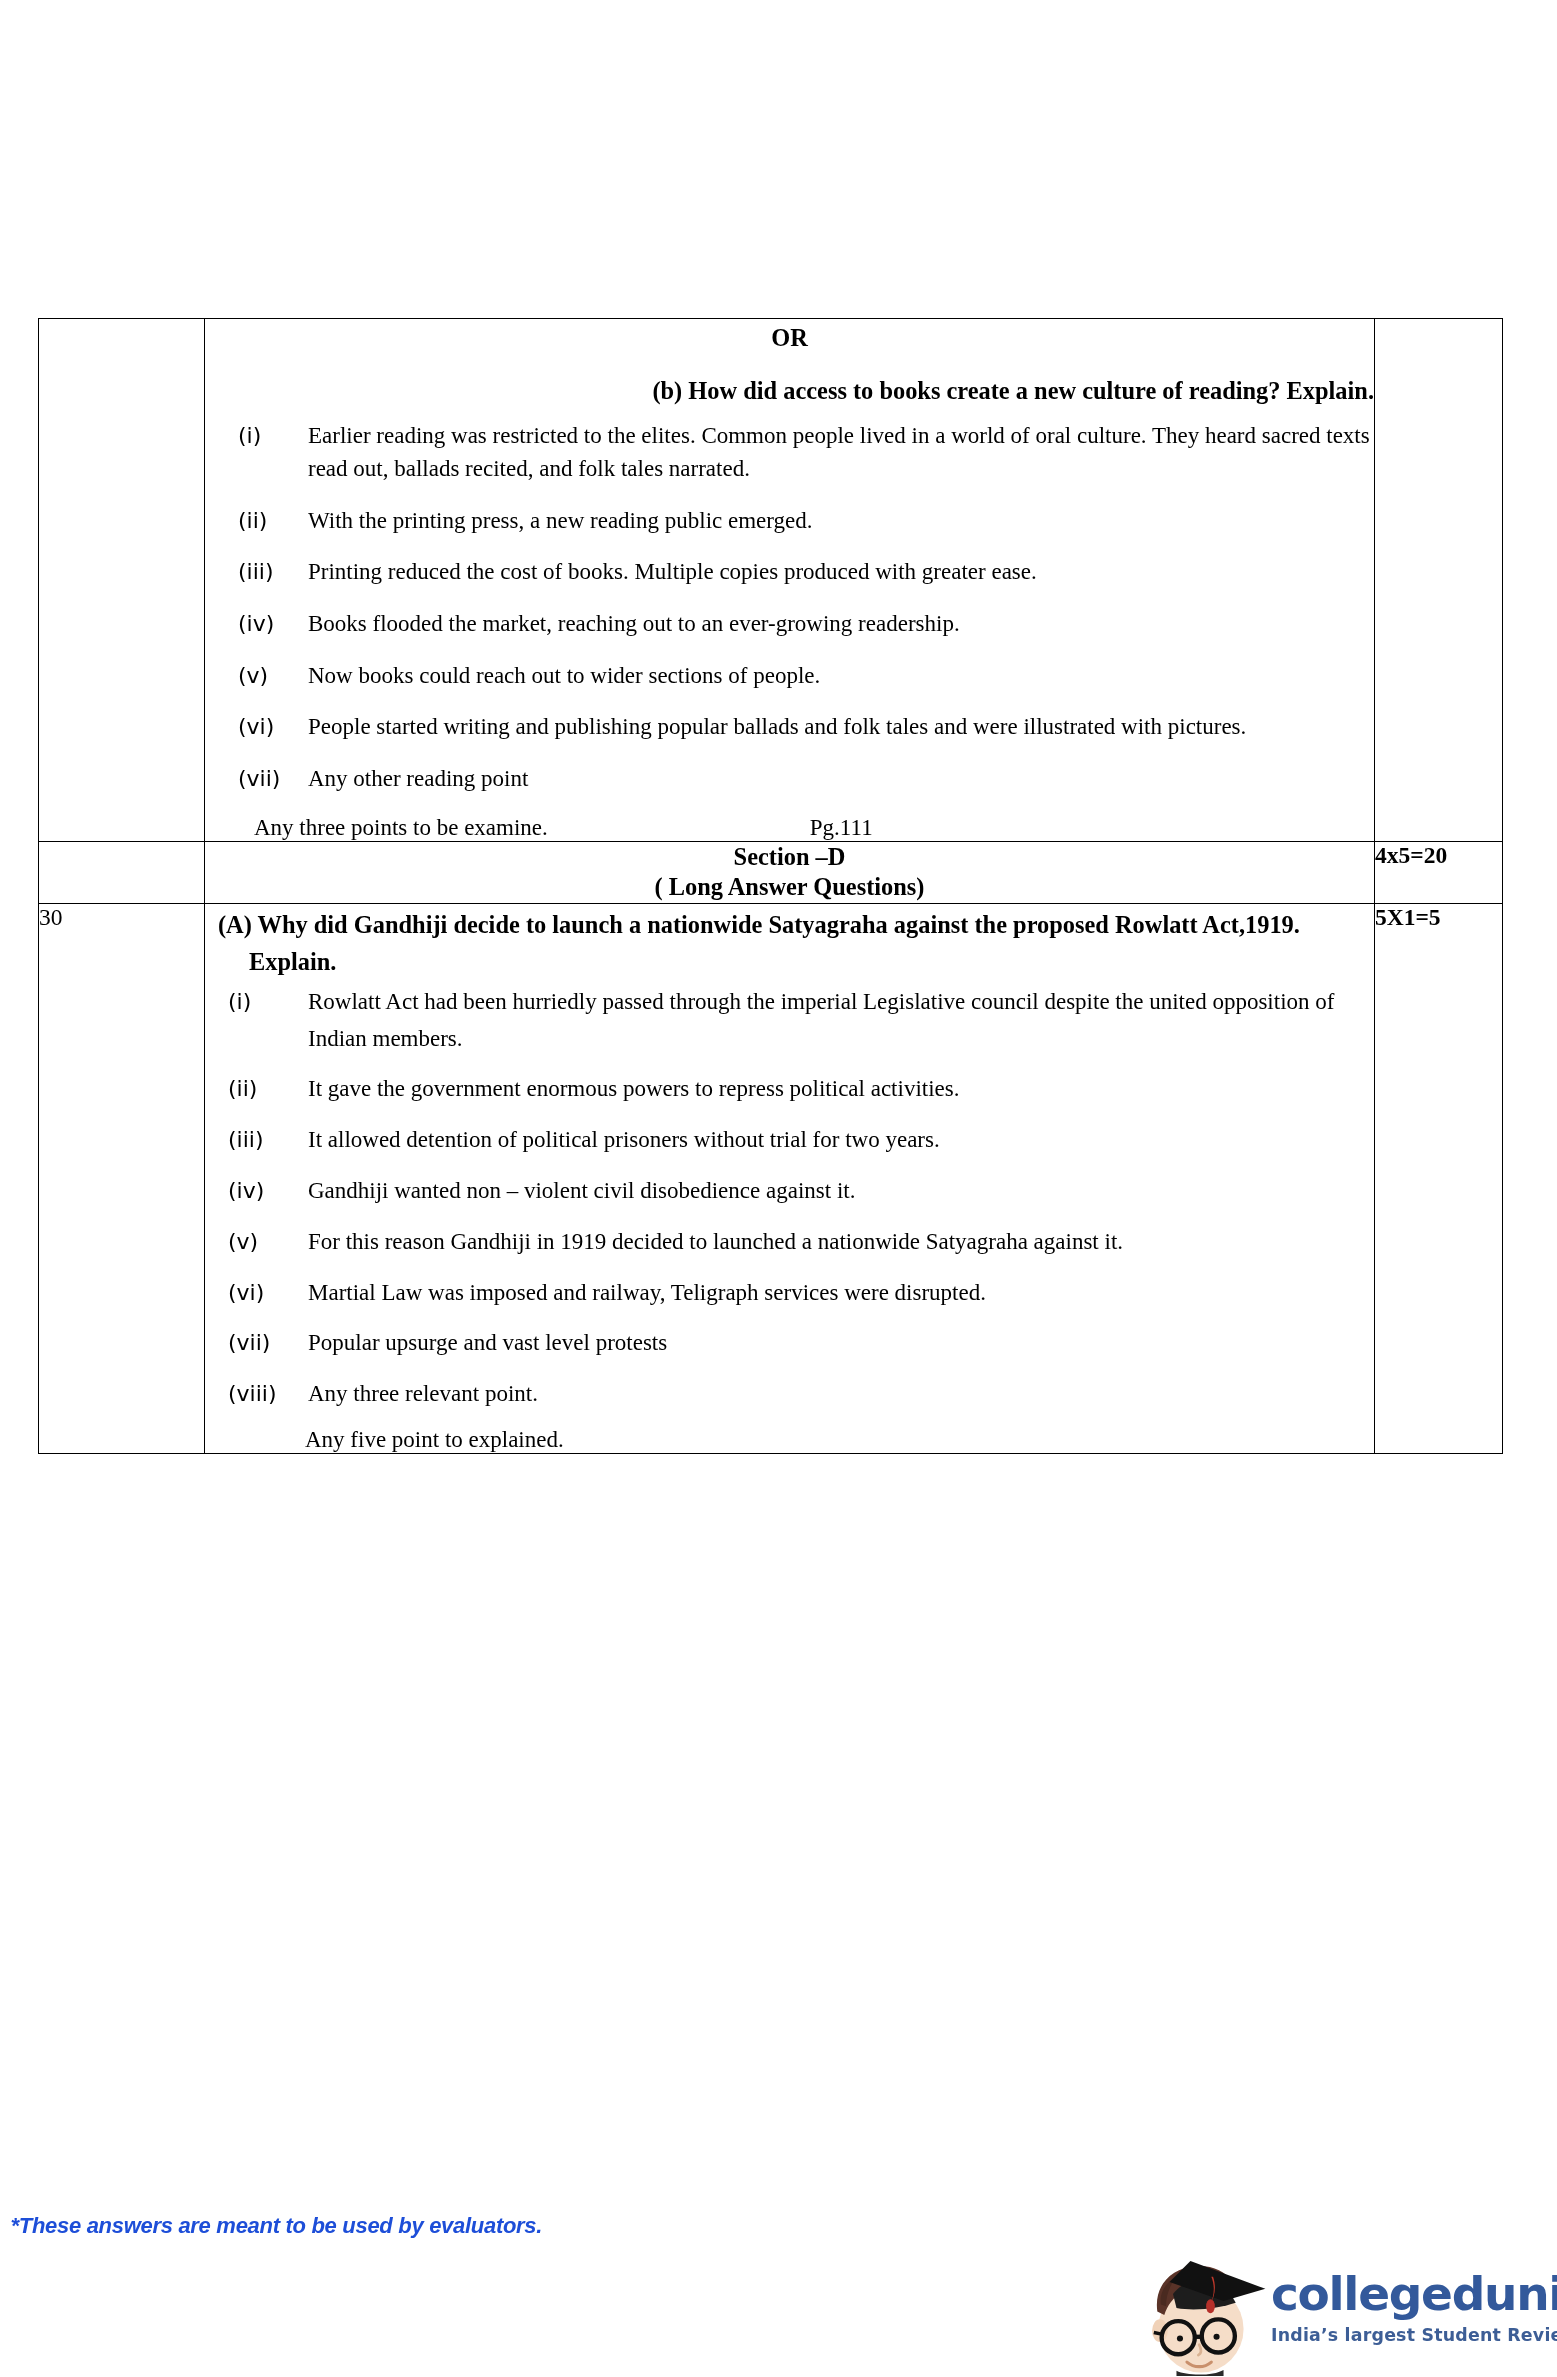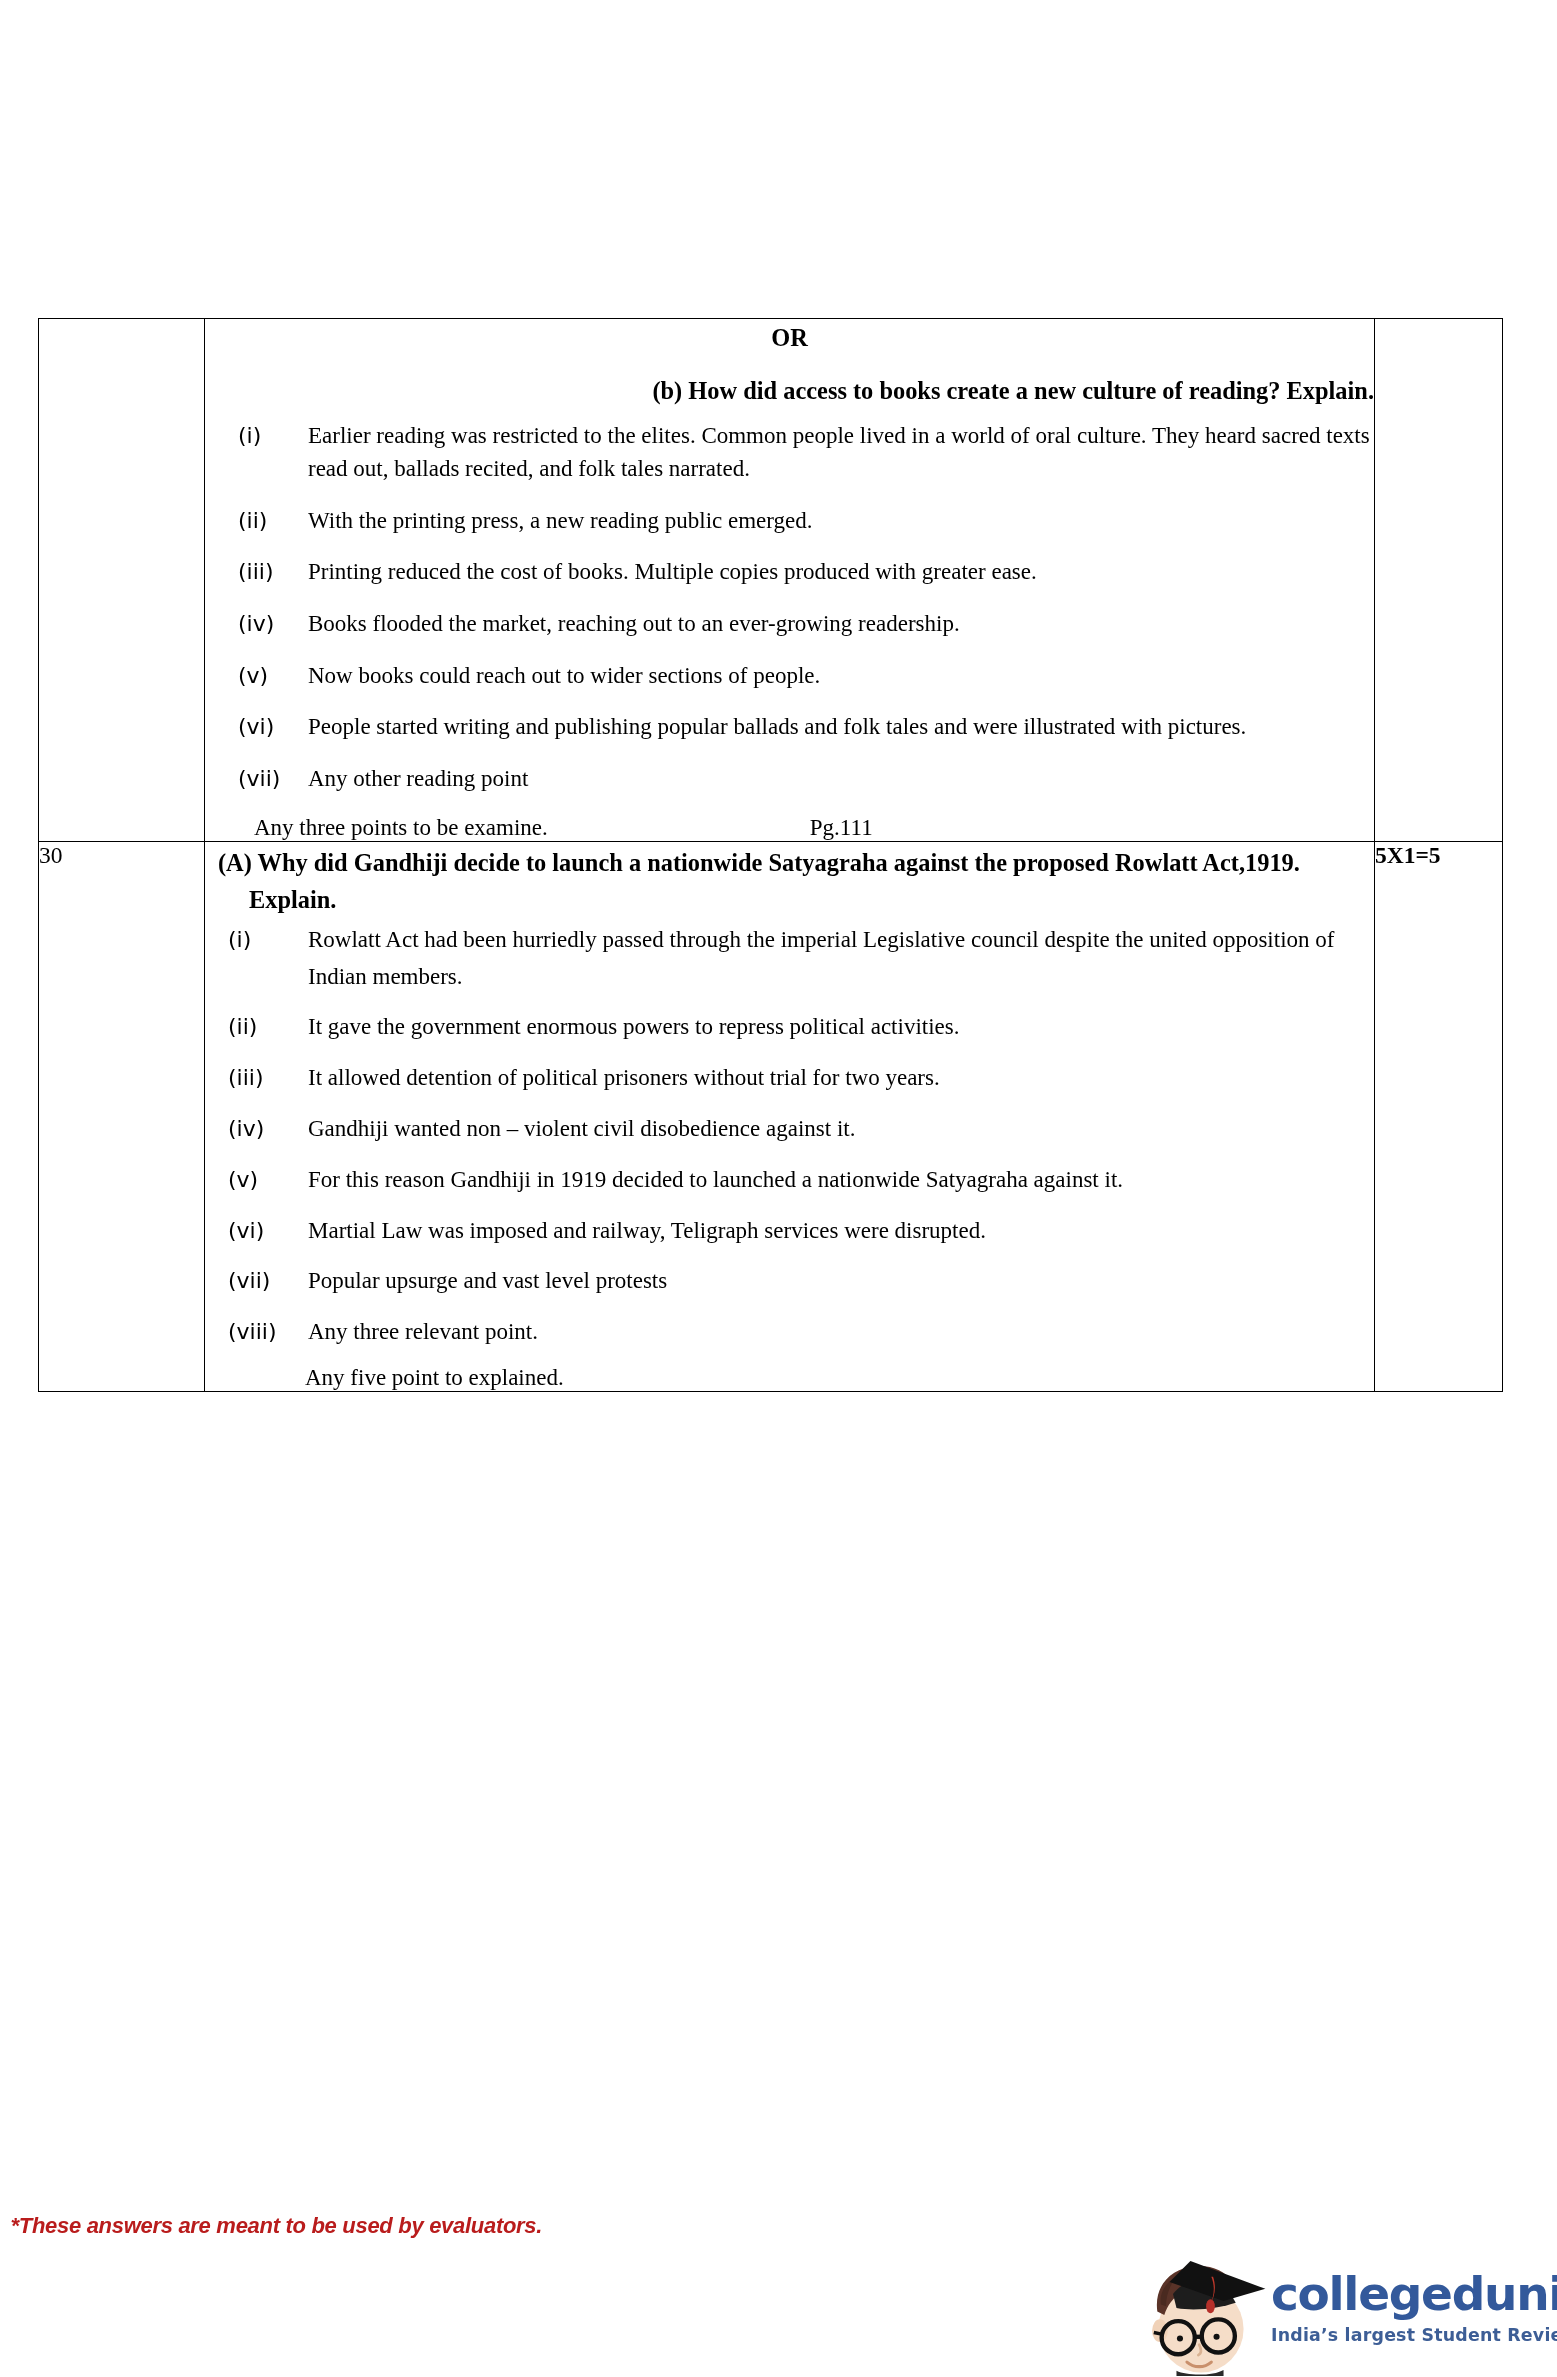--- a/index.html
+++ b/index.html
@@ -142,21 +142,21 @@
 
   
   .footer-note {
     position: absolute;
     left: 10.5px;
     top: 2213px;
     font-family: "Liberation Sans", sans-serif;
     font-style: italic;
     font-weight: bold;
     font-size: 22px;
-    color: #b91c1c;
+    color: #1d4ed8;
     letter-spacing: -0.3px;
   }
 
   
   .logo {
     position: absolute;
     left: 1138px;
     top: 2254px;
     width: 410px;
     height: 122px;
@@ -248,20 +248,30 @@
 
           <div class="tail-line">
             <span class="tail-text">Any three points to be examine.</span>
             <span class="tail-page">Pg.111</span>
           </div>
         </td>
 
         <td class="marks-cell"></td>
       </tr>
 
+      <tr>
+        <td class="qno-cell"></td>
+
+        <td class="body-cell section-head-cell">
+          <div class="center-bold">Section –D</div>
+          <div class="center-bold">( Long Answer Questions)</div>
+        </td>
+
+        <td class="marks-cell">4x5=20</td>
+      </tr>
 
       <tr>
         <td class="qno-cell">30</td>
 
         <td class="body-cell">
           <div class="q-head-30">(A) Why did Gandhiji decide to launch a nationwide Satyagraha against the proposed Rowlatt Act,1919. Explain.</div>
 
           <ul class="roman-list tight">
             <li>
               <span class="marker w-b">(i)</span>

